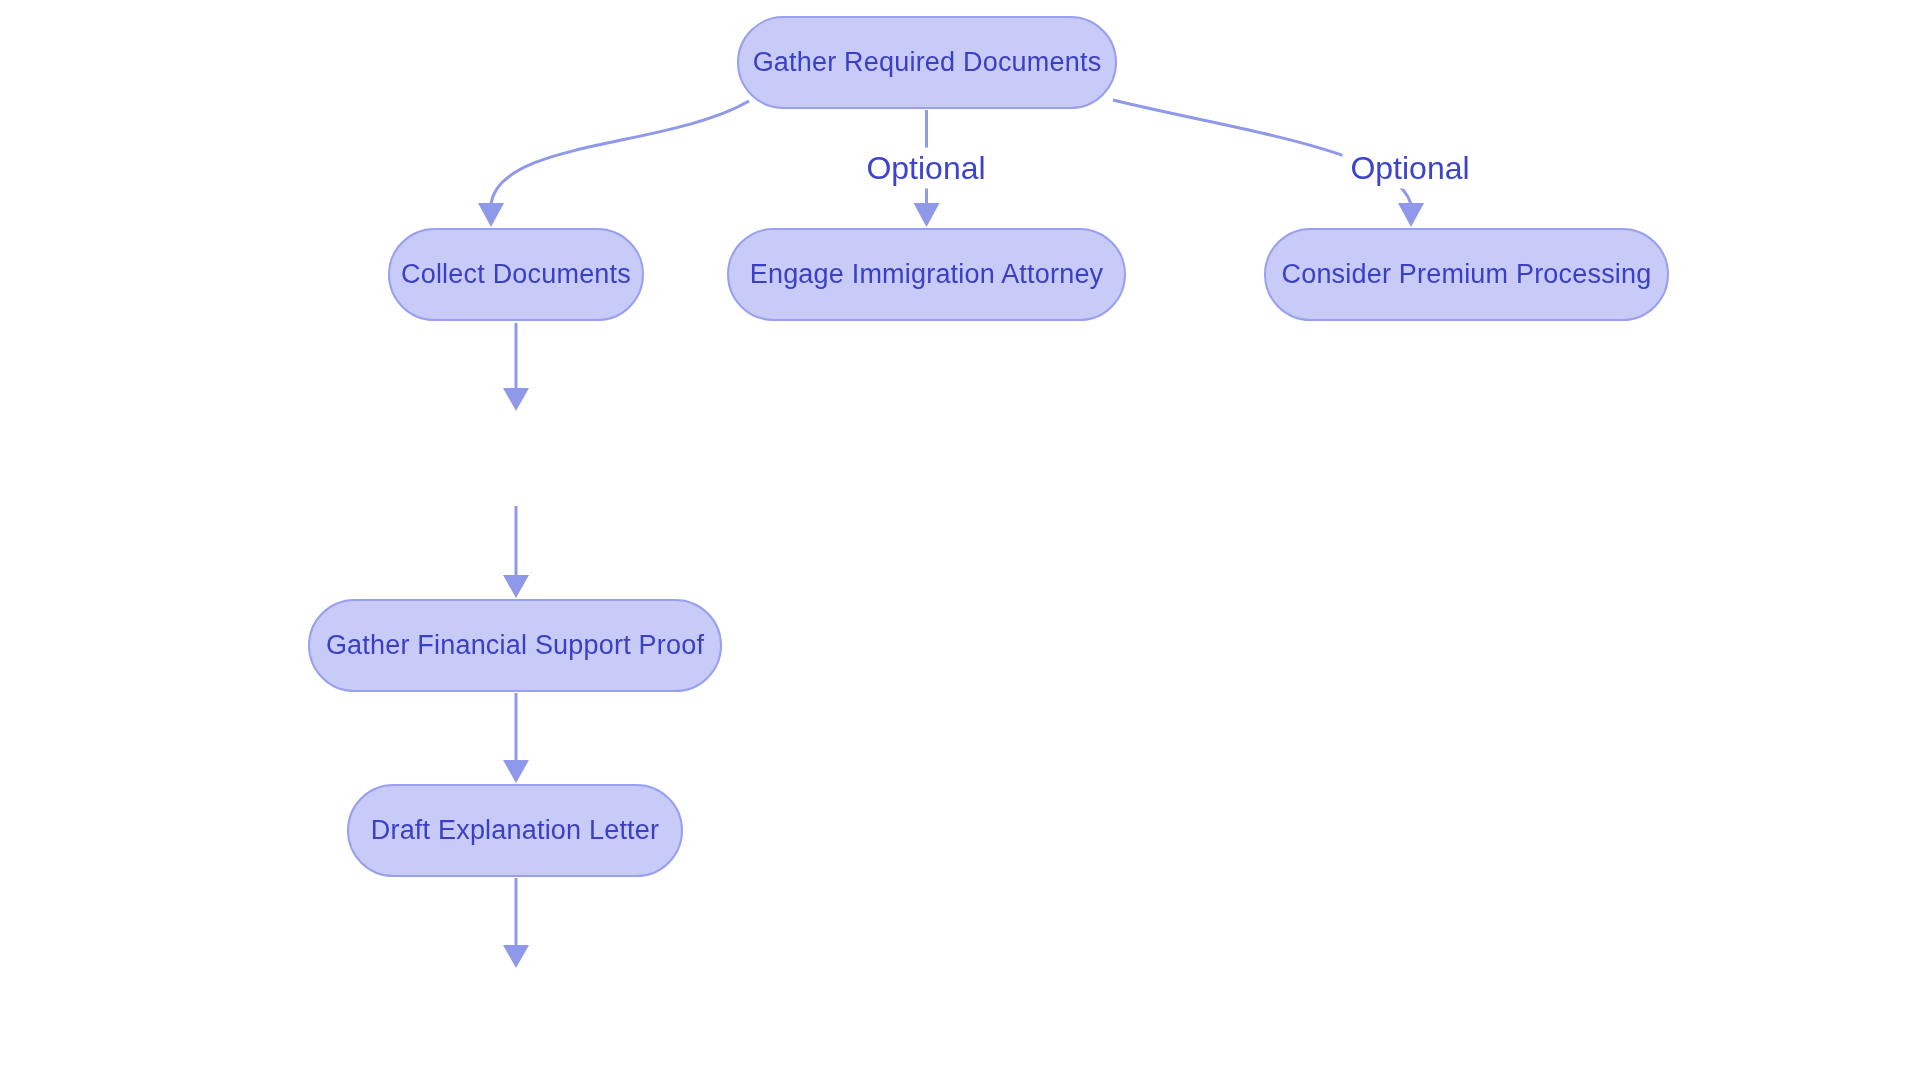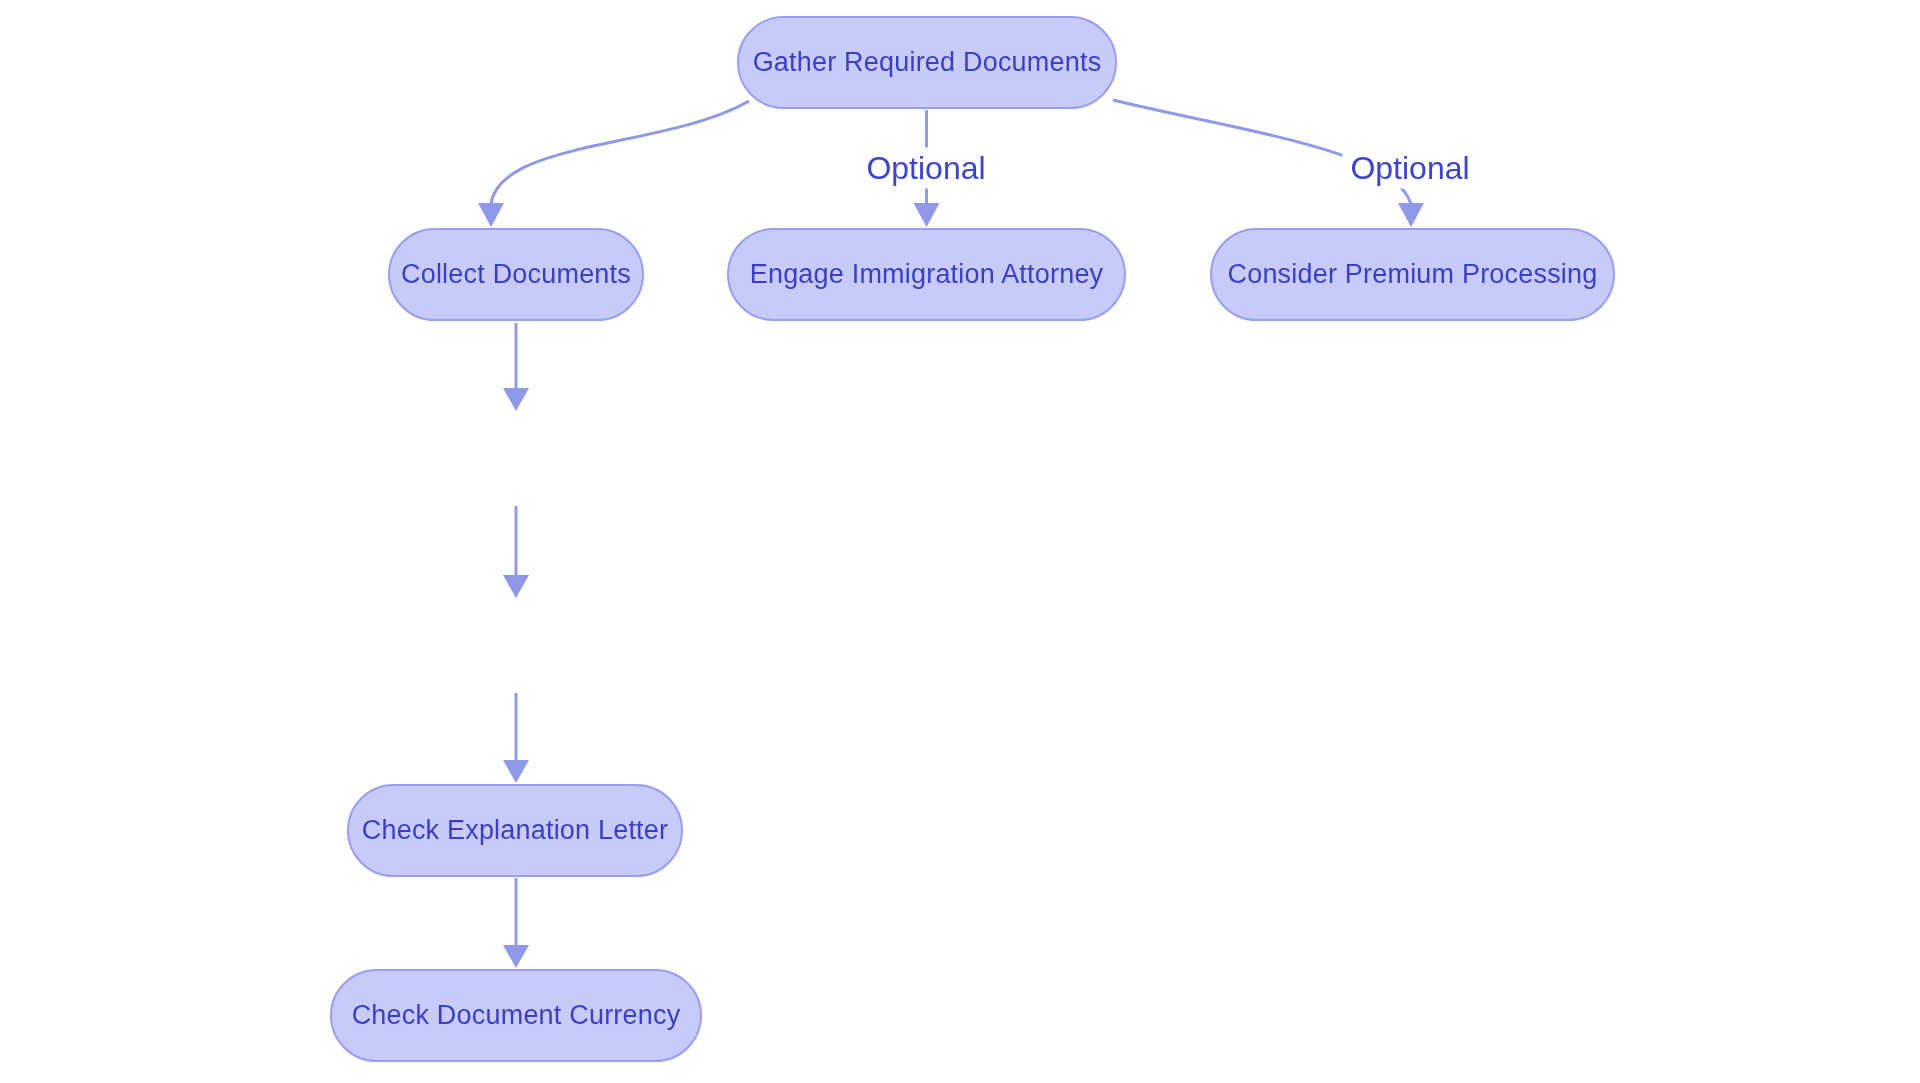--- a/index.html
+++ b/index.html
@@ -56,21 +56,21 @@
     color: var(--label-text, #3d43cb);
     font-size: 32px;
     padding: 2px 8px;
     z-index: 3;
     white-space: nowrap;
   }
   
   .n-gather-required { left: 737px; top: 16px;  width: 380px; }
   .n-collect-passport { left: 388px; top: 228px; width: 256px; }
   .n-engage-attorney { left: 727px; top: 228px; width: 399px; }
-  .n-consider-premium { left: 1210px; top: 228px; width: 405px; }
+  .n-consider-premium { left: 1264px; top: 228px; width: 405px; }
   .n-obtain-i94 { left: 392px; top: 412px; width: 247px; }
   .n-financial-proof { left: 308px; top: 599px; width: 414px; }
   .n-draft-letter { left: 347px; top: 784px; width: 336px; }
   .n-check-currency { left: 330px; top: 969px; width: 372px; }
   .l-optional-middle { left: 926px; top: 168px; }
   .l-optional-right { left: 1410px; top: 168px; }
 </style>
 </head>
 <body>
 
@@ -110,25 +110,25 @@
 
   <div class="node n-engage-attorney">
     <span>Engage Immigration Attorney</span>
   </div>
 
   <div class="node n-consider-premium">
     <span>Consider Premium Processing</span>
   </div>
 
 
+  <div class="node n-financial-proof">
+    <span>Gather Financial Support Proof</span>
+  </div>
 
   <div class="node n-draft-letter">
-    <span>Check Explanation Letter</span>
+    <span>Draft Explanation Letter</span>
   </div>
 
-  <div class="node n-check-currency">
-    <span>Check Document Currency</span>
-  </div>
 
   <div class="edge-label l-optional-middle">Optional</div>
   <div class="edge-label l-optional-right">Optional</div>
 
 </div>
 
 </body></html>

